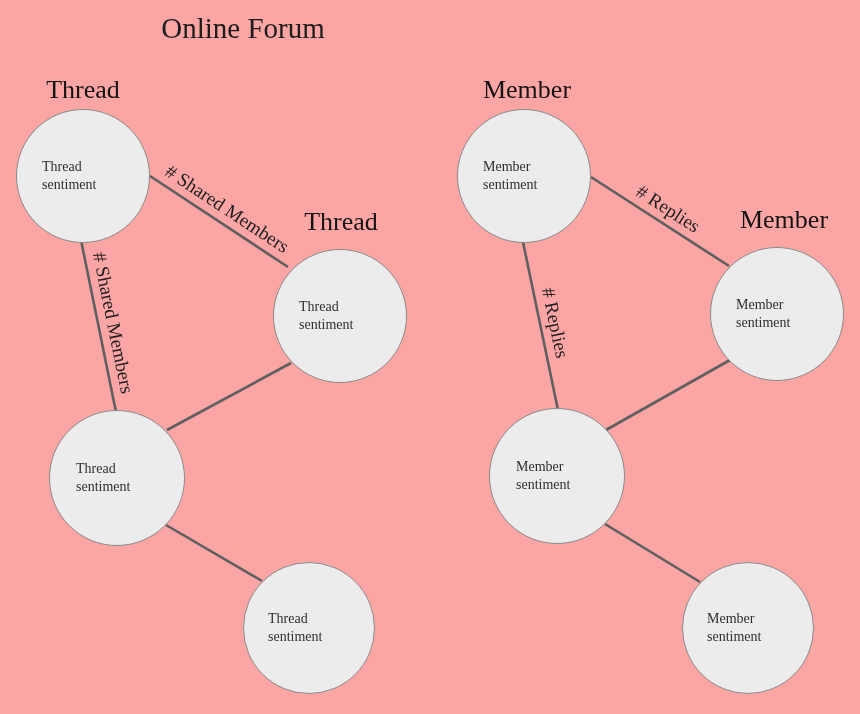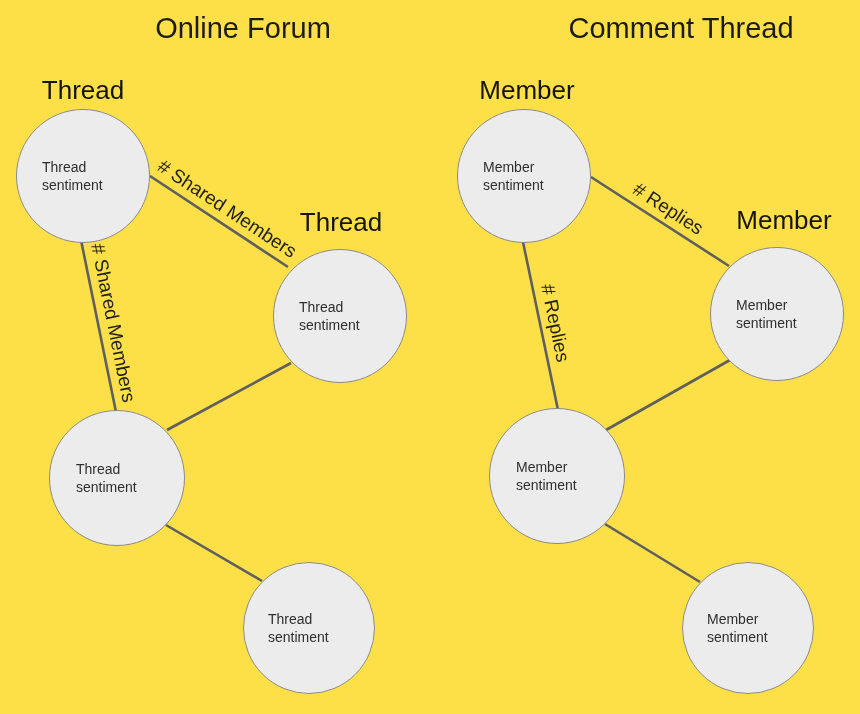--- a/index.html
+++ b/index.html
@@ -1,21 +1,21 @@
 <!DOCTYPE html>
 <html style="--node-fill: #ececec; --node-stroke: #8a8a8a;"><head>
 <meta charset="utf-8">
 <style>
   html, body { margin: 0; padding: 0; background: #ffffff; }
   #canvas {
     position: relative;
     width: 860px;
     height: 714px;
-    background: #fde047;
-    font-family: Liberation Sans, sans-serif;
+    background: #fca5a5;
+    font-family: Liberation Serif, serif;
     overflow: hidden;
   }
   #edges-svg {
     position: absolute;
     left: 0; top: 0;
     width: 860px; height: 714px;
   }
   .diagram-title {
     position: absolute;
     transform: translate(-50%, -50%);
@@ -69,21 +69,20 @@
       <line x1="150" y1="176" x2="288" y2="267" stroke="#5f5f5f" stroke-width="2.6"></line>
       <line x1="81" y1="240" x2="116" y2="412" stroke="#5f5f5f" stroke-width="2.6"></line>
       <line x1="291" y1="363" x2="167" y2="430" stroke="#5f5f5f" stroke-width="2.6"></line>
       <line x1="166" y1="525" x2="262" y2="581" stroke="#5f5f5f" stroke-width="2.6"></line>
       <line x1="591" y1="177" x2="729" y2="266" stroke="#5f5f5f" stroke-width="2.6"></line>
       <line x1="523" y1="242" x2="558" y2="410" stroke="#5f5f5f" stroke-width="2.6"></line>
       <line x1="730" y1="360" x2="606" y2="430" stroke="#5f5f5f" stroke-width="2.6"></line>
       <line x1="605" y1="524" x2="700" y2="582" stroke="#5f5f5f" stroke-width="2.6"></line>
     </svg>
   <h1 class="diagram-title title-left">Online Forum</h1>
-  <h1 class="diagram-title title-right">Comment Thread</h1>
 <div class="edge-label" style="left: 227.258px; top: 208.978px; transform: translate(-50%, -50%) rotate(33.4017deg);"># Shared Members</div>
     <div class="edge-label" style="left: 113.199px; top: 323.009px; transform: translate(-50%, -50%) rotate(78.498deg);"># Shared Members</div>
     <div class="node-circle" style="left: 16px; top: 109px; height: 134px; width: 134px;">
       <div class="node-text">
         <div>Thread</div>
         <div>sentiment</div>
       </div>
     </div>
     <div class="node-type-label" style="left: 83px; top: 90px;">Thread</div>
     <div class="node-circle" style="left: 273px; top: 249px; height: 134px; width: 134px;">

